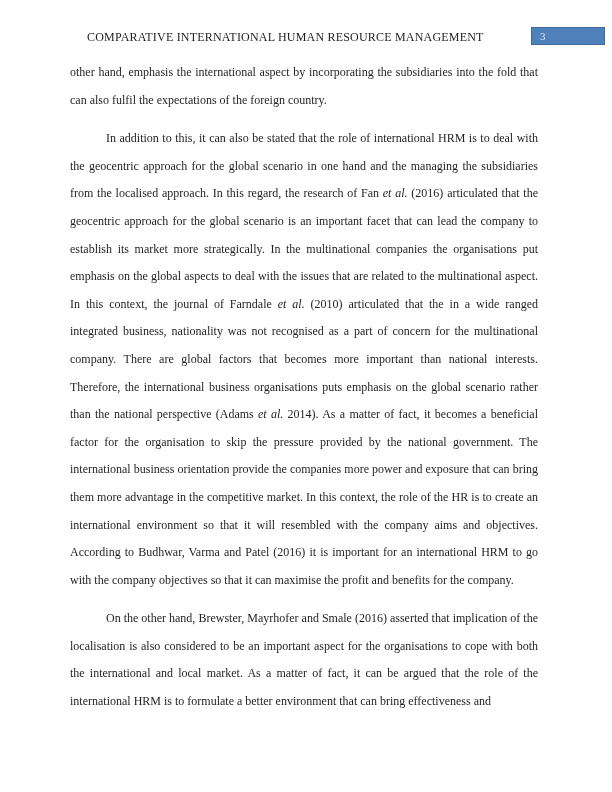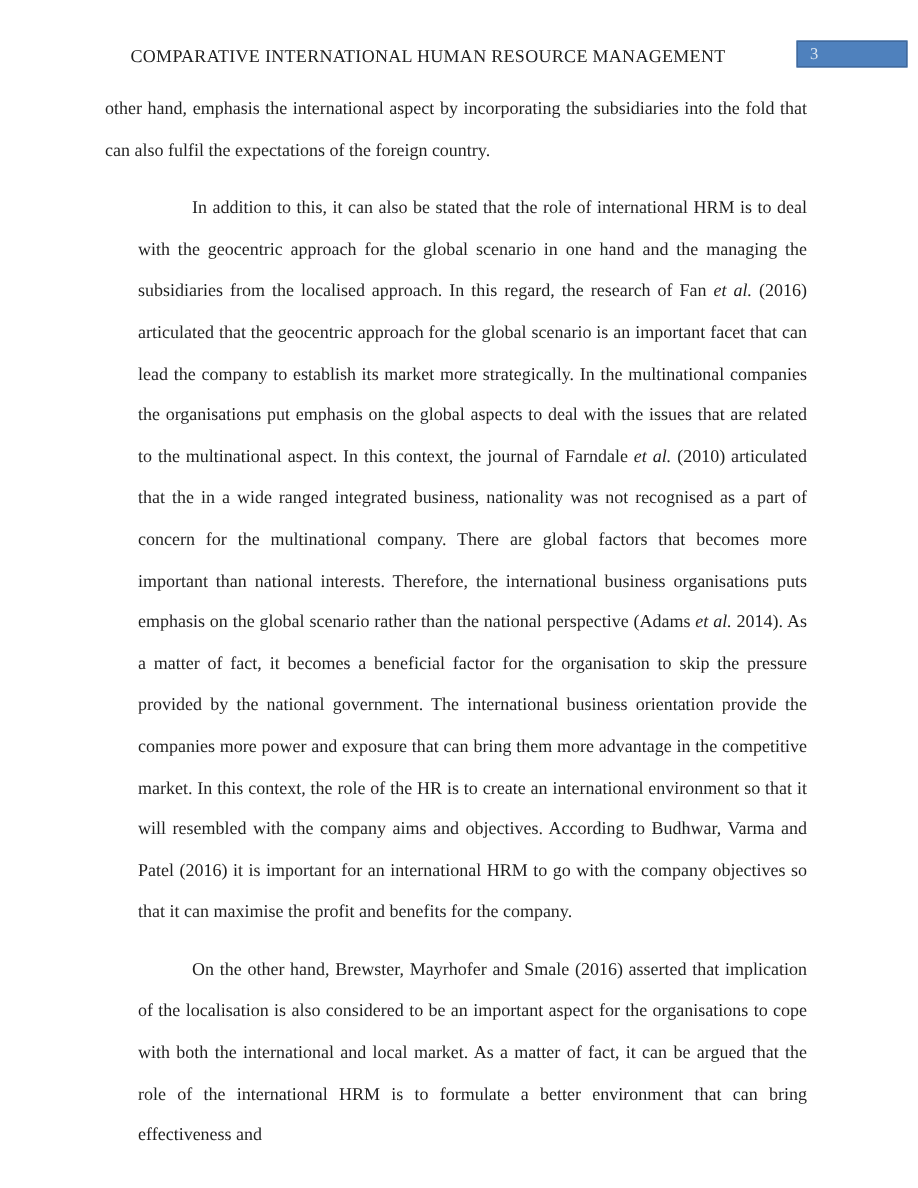--- a/index.html
+++ b/index.html
@@ -52,21 +52,20 @@
     font-size: 12px;
     line-height: 27.6px;
     text-align: justify;
     color: #1f1f1f;
   }
   .doc-body p {
     margin: 0 0 11px 0;
   }
   .doc-body p.indent {
     text-indent: 36px;
-    margin-left: 22px;
   }
   .doc-body em {
     font-style: italic;
   }
 </style>
 </head>
 <body>
 
 <div class="page">
 

